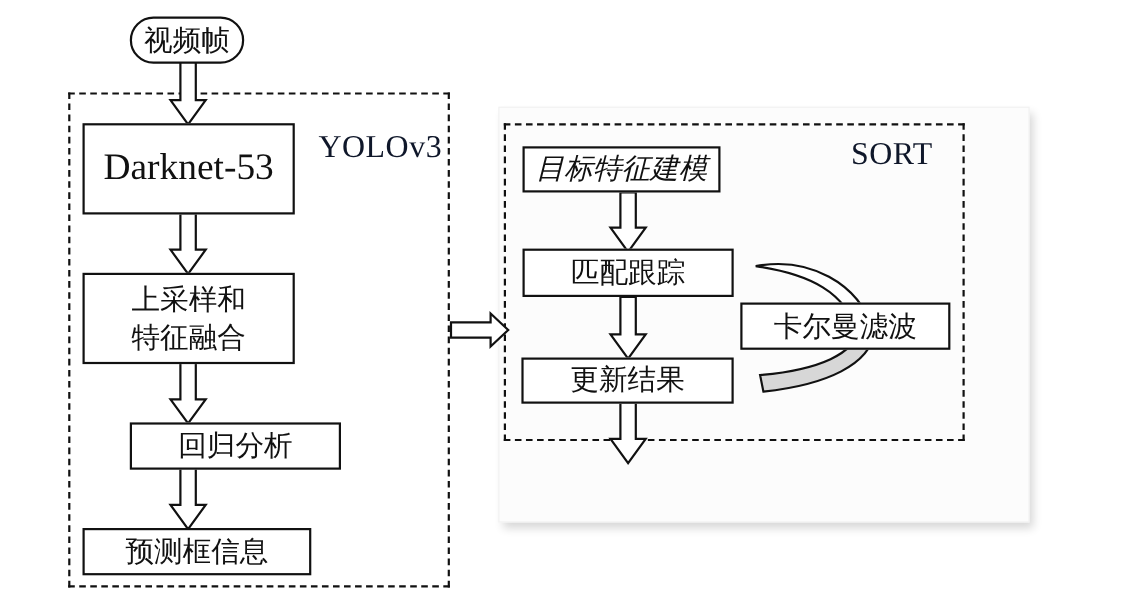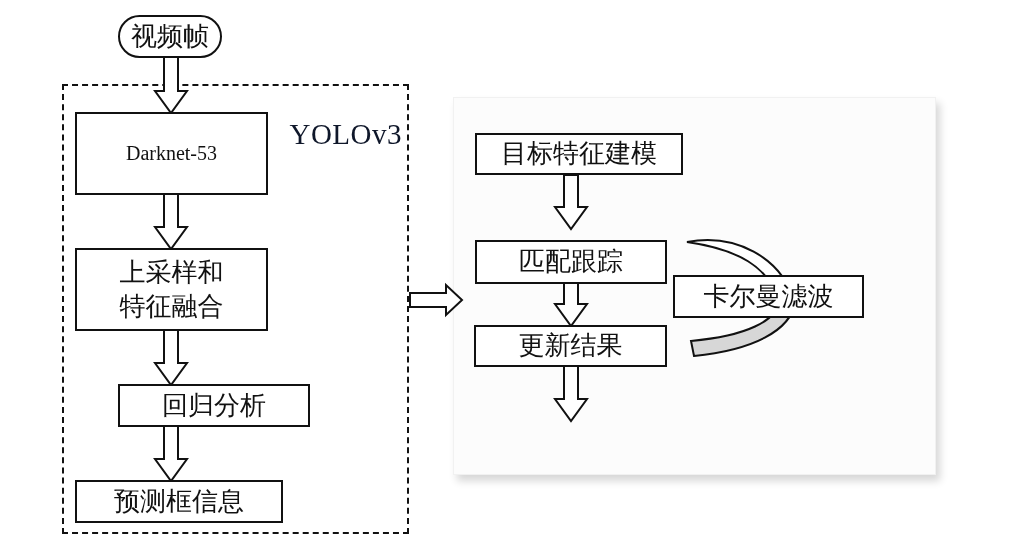--- a/index.html
+++ b/index.html
@@ -28,42 +28,45 @@
   .label-yolo{right:5px;top:34px;}
   .label-sort{right:27px;top:12px;}
   .arrows{position:absolute;left:0;top:0;width:1021px;height:548px;z-index:2;}
   .node{
     position:absolute;border:2px solid #111;background:#ffffff;
     box-sizing:border-box;display:flex;flex-direction:column;
     align-items:center;justify-content:center;text-align:right;
     font-size:26px;line-height:1.35;z-index:3;white-space:nowrap;
   }
   .stadium{border-radius:22px;}
-  .latin-line{font-size:20px;line-height:1.25;}
+  .latin-line{font-size:34px;line-height:1.25;}
   .cjk-line{font-size:26px;line-height:1.3;}
   .n-video    {left:118px;top:15px; width:104px;height:43px;}
   .n-darknet  {left:75px; top:112px;width:193px;height:83px;}
   .n-upsample {left:75px; top:248px;width:193px;height:83px;}
   .n-regress  {left:75px; top:384px;width:192px;height:43px;margin-left:43px;}
   .n-predbox  {left:75px; top:480px;width:208px;height:43px;}
-  .n-feature  {left:475px;top:133px;width:208px;height:42px;}
-  .n-match    {left:475px;top:240px;width:192px;height:44px;}
+  .n-feature  {left:475px;top:133px;width:180px;height:42px;font-style:italic;}
+  .n-match    {left:475px;top:226px;width:192px;height:44px;}
   .n-update   {left:474px;top:325px;width:193px;height:42px;}
   .n-kalman   {left:673px;top:275px;width:191px;height:43px;}
   .n-output   {left:496px;top:420px;width:150px;height:43px;}
 </style>
 </head>
 <body>
 
 <div class="canvas">
 
   <div class="panel"></div>
 
   <div class="group group-yolo">
     <div class="group-label label-yolo">YOLOv3</div>
+  </div>
+  <div class="group group-sort">
+    <div class="group-label label-sort">SORT</div>
   </div>
 
   <svg class="arrows" viewBox="0 0 1021 548" xmlns="http://www.w3.org/2000/svg">
     <g fill="#ffffff" stroke="#111111" stroke-width="2" stroke-linejoin="miter">
 
       <polygon points="164,56 164,91 155,91 171,113 187,91 178,91 178,56"></polygon>
       <polygon points="164,194 164,227 155,227 171,249 187,227 178,227 178,194"></polygon>
       <polygon points="164,329 164,363 155,363 171,385 187,363 178,363 178,329"></polygon>
       <polygon points="164,425 164,459 155,459 171,481 187,459 178,459 178,425"></polygon>
 

